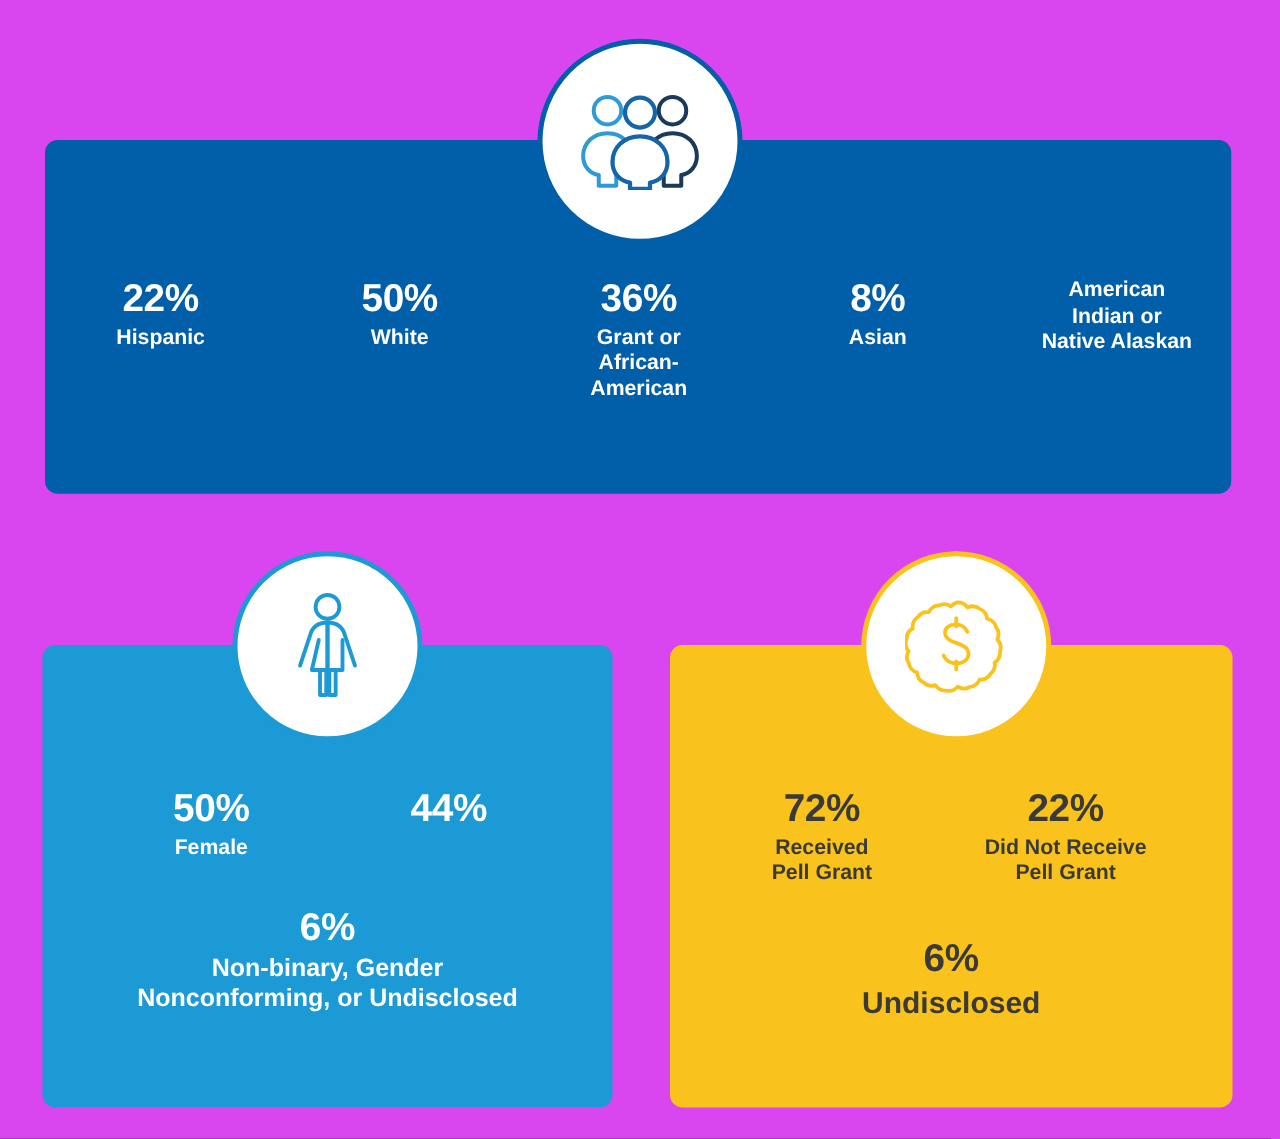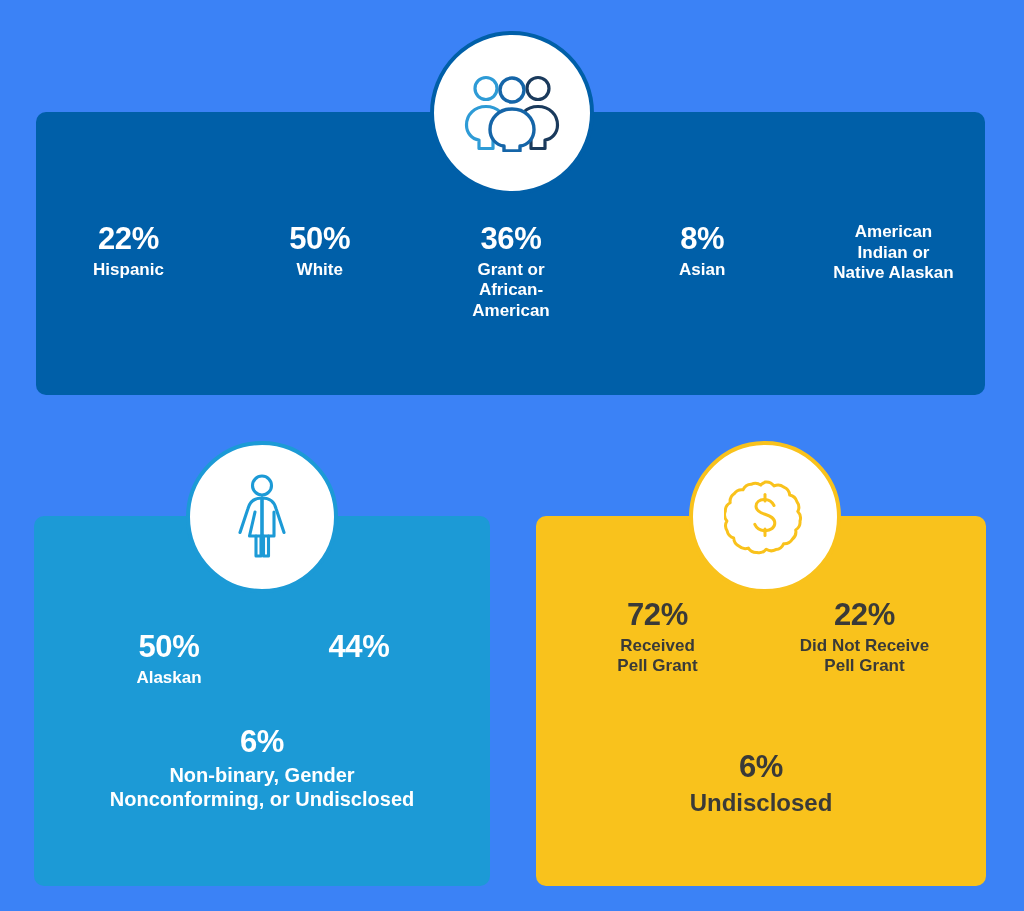--- a/index.html
+++ b/index.html
@@ -10,21 +10,21 @@
   body {
     width: 1024px;
     height: 911px;
     font-family: "Liberation Sans", sans-serif;
     overflow: hidden;
   }
   .canvas {
     position: relative;
     width: 1024px;
     height: 911px;
-    background: #3b82f6;
+    background: #d946ef;
   }
 
   
   .card {
     position: absolute;
     border-radius: 10px;
     box-sizing: border-box;
   }
   #card-ethnicity {
     left: 36px;
@@ -132,24 +132,24 @@
     width: 456px;
     color: #FFFFFF;
     text-align: center;
   }
   #gender-stat-bottom .stat-value { font-size: 31px; }
   #gender-stat-bottom .stat-label { font-size: 20px; }
 
   
   #pell-stats-top {
     left: 560px;
-    top: 598px;
+    top: 630px;
     width: 402px;
     color: #3A3A38;
-    justify-content: space-between;
+    justify-content: flex-start;
   }
   #pell-stats-top .stat { width: 195px; }
   #pell-stat-bottom {
     position: absolute;
     left: 536px;
     top: 750px;
     width: 450px;
     color: #3A3A38;
     text-align: center;
   }
@@ -205,21 +205,21 @@
         <path d="M52 35 C39 35 30 44 30 55.5 C30 64.5 36 71 44 72 L44 77 L60 77 L60 72 C68 71 74 64.5 74 55.5 C74 44 65 35 52 35 Z" stroke="#1565A8" stroke-width="3.4" fill="#fff" stroke-linejoin="round"></path>
       </svg>
     </span>
   </div>
 
   <div class="card" id="card-gender"></div>
 
   <div class="stat-row" id="gender-stats-top">
     <div class="stat">
       <span class="stat-value">50%</span>
-      <span class="stat-label">Alaskan</span>
+      <span class="stat-label">Female</span>
     </div>
     <div class="stat">
       <span class="stat-value">44%</span>
     </div>
   </div>
 
   <div id="gender-stat-bottom">
     <div class="stat" style="width:100%">
       <span class="stat-value">6%</span>
       <span class="stat-label">Non-binary, Gender

